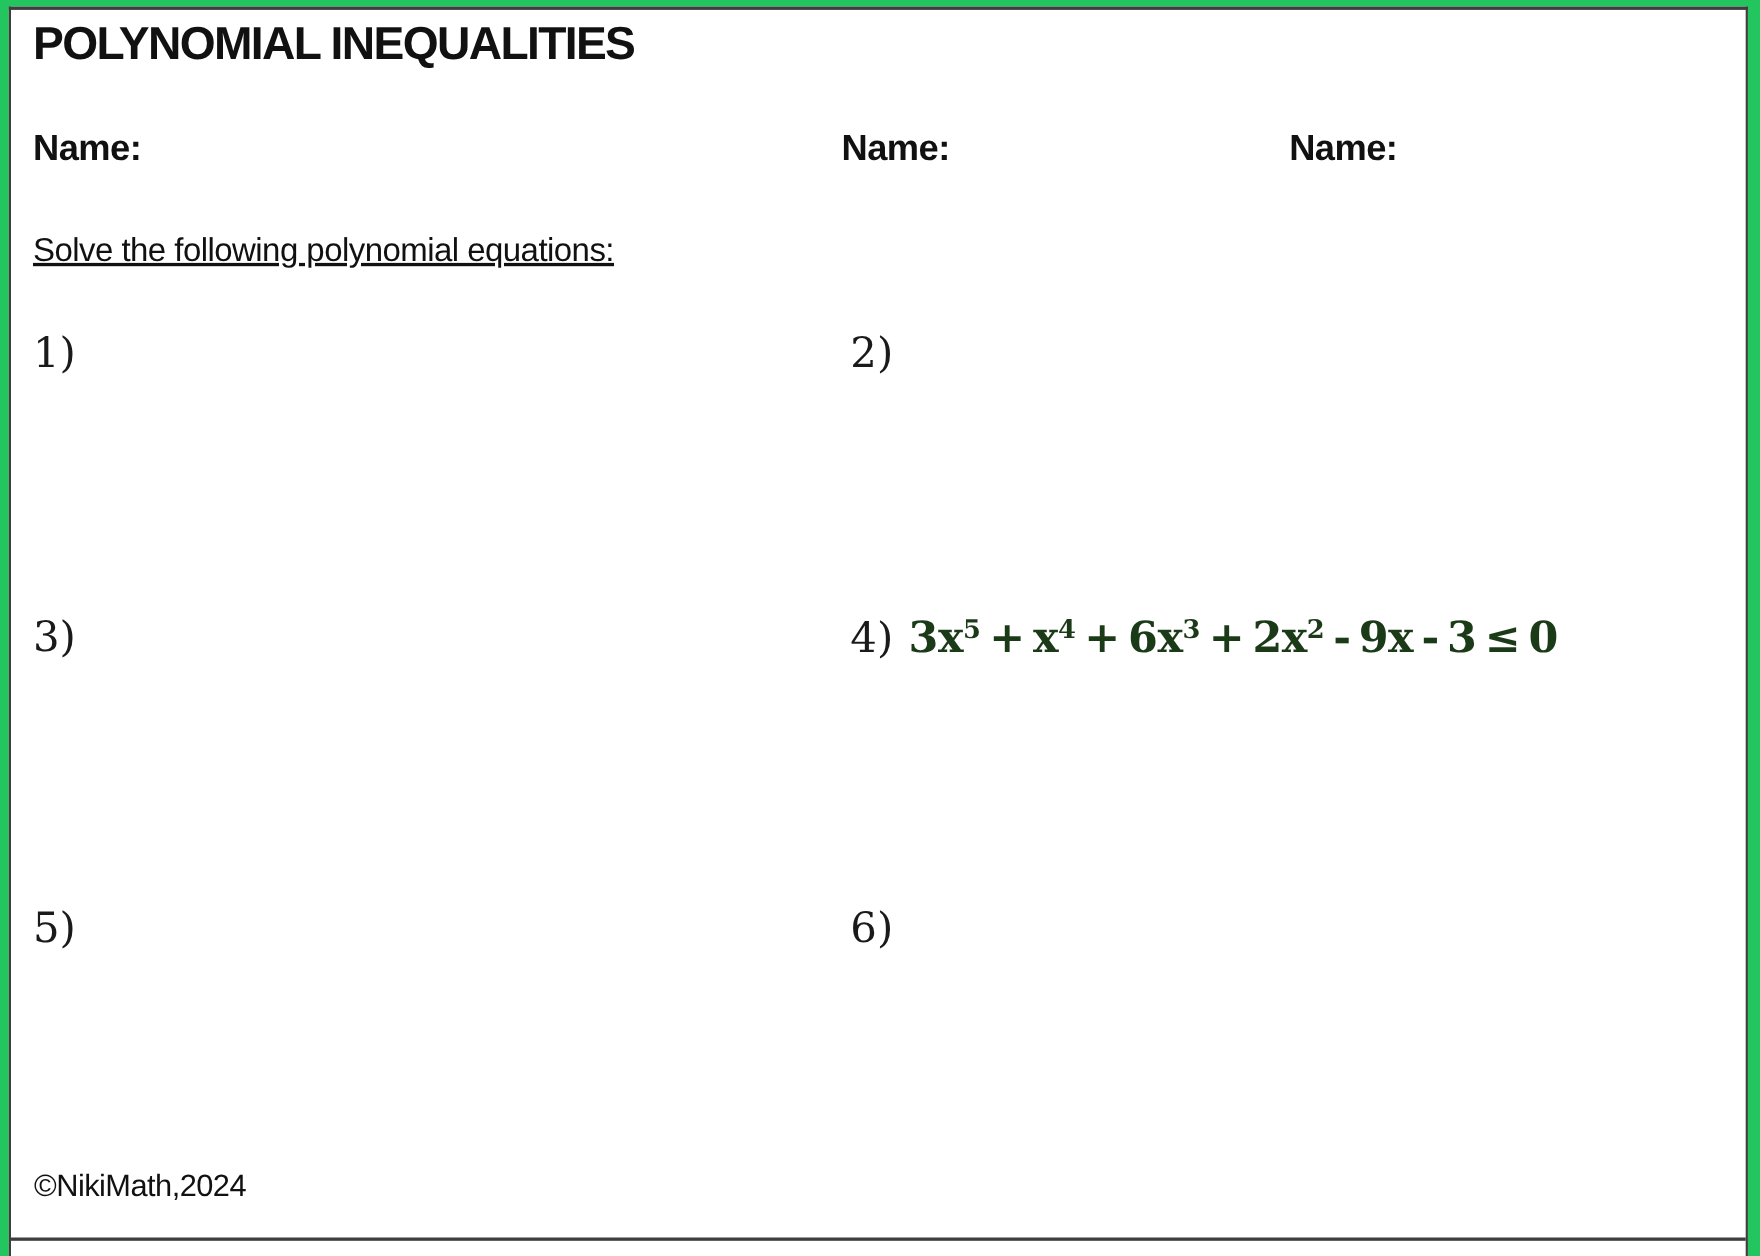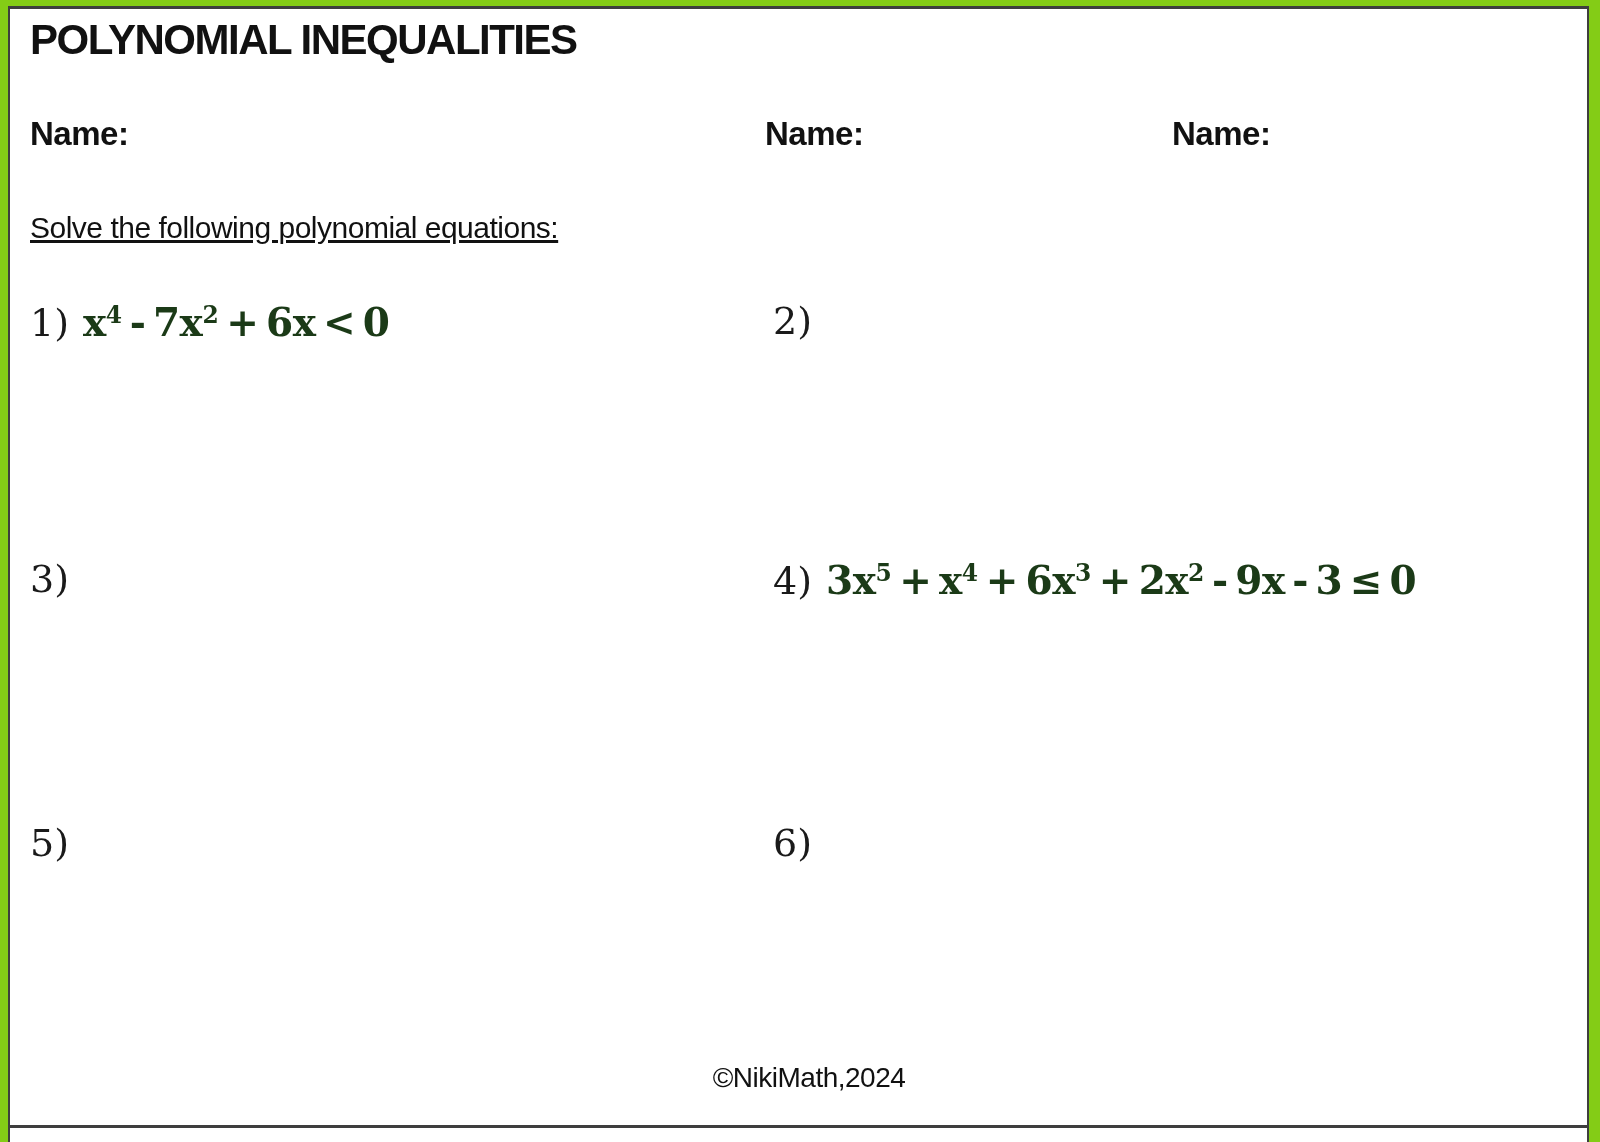--- a/index.html
+++ b/index.html
@@ -1,21 +1,21 @@
 <!DOCTYPE html>
 <html style="--equation-green: #1b3a17; --text-black: #111111; --border-gray: #3e3e3e;"><head>
 <meta charset="utf-8">
 <style>
   * { margin: 0; padding: 0; box-sizing: border-box; }
   html, body { background: #ffffff; }
   .viewport {
     position: relative;
     width: 1600px;
     height: 1142px;
-    background: #84cc16;
+    background: #22c55e;
     overflow: hidden;
     font-family: "Liberation Sans", sans-serif;
     color: var(--text-black, #111111);
   }
   .sheet {
     position: absolute;
     left: 8px;
     top: 6px;
     width: 1581px;
     height: 1400px;
@@ -84,21 +84,20 @@
   .row-1 { top: 290px; }
   .row-2 { top: 548px; }
   .row-3 { top: 812px; }
   .col-left  { left: 20px; }
   .col-right { left: 763px; }
   .footer-credit {
     position: absolute;
     left: 0;
     width: 100%;
     top: 1053px;
-    text-align: center;
     font-size: 28px;
     letter-spacing: -0.5px;
     color: #111111;
     padding-left: 21px;
   }
   .divider {
     position: absolute;
     left: 0;
     width: 100%;
     top: 1116px;
@@ -115,21 +114,20 @@
     <div class="page-title">POLYNOMIAL INEQUALITIES</div>
 
     <div class="field-label name">Name:</div>
     <div class="field-label class">Name:</div>
     <div class="field-label date">Name:</div>
 
     <div class="instructions">Solve the following polynomial equations:</div>
 
     <div class="problem row-1 col-left">
       <span class="num">1)</span>
-      <span class="expr">x<sup>4</sup> - 7x<sup>2</sup> + 6x &lt; 0</span>
     </div>
 
     <div class="problem row-1 col-right">
       <span class="num">2)</span>
     </div>
 
     <div class="problem row-2 col-left">
       <span class="num">3)</span>
     </div>
 

